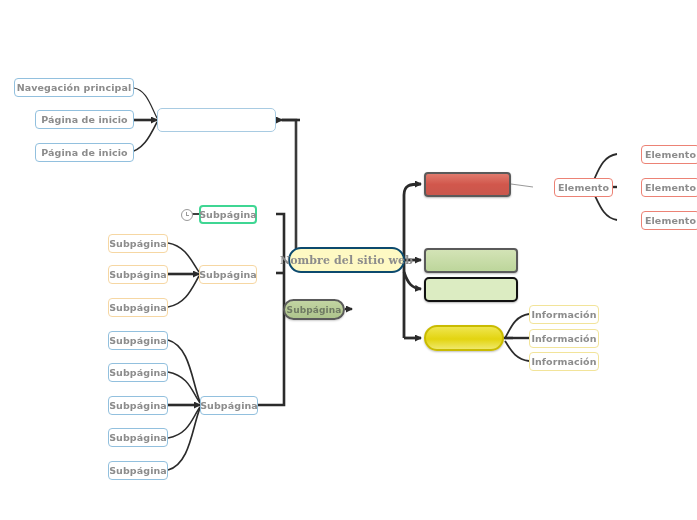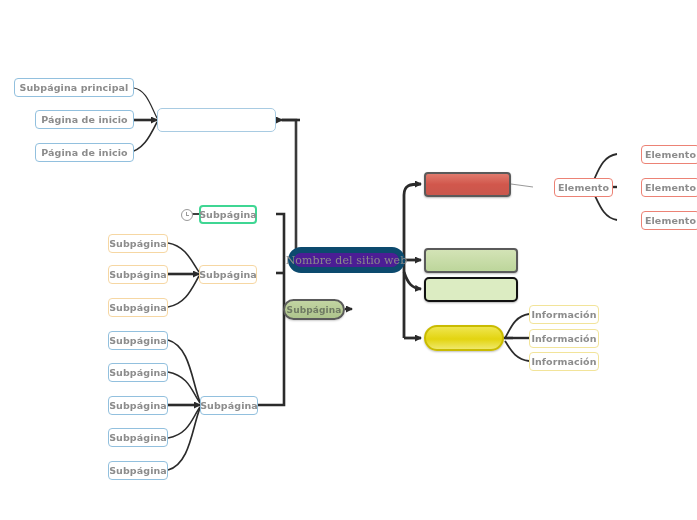--- a/index.html
+++ b/index.html
@@ -33,23 +33,23 @@
   .fill.green2{background:#dcecc2;border:2.5px solid #111;border-radius:5px;
             box-shadow:0 1px 2px rgba(0,0,0,.3);}
   .fill.yellowpill{background:linear-gradient(180deg,#efe64e 0%,#e3d410 55%,#efe86a 100%);
             border:2.5px solid #c9bb00;border-radius:13px;height:26px;
             box-shadow:0 1px 2px rgba(0,0,0,.25);}
 
   .pill-green{background:linear-gradient(180deg,#c2d4a2 0%,#aec48c 100%);
             border:2px solid #5a5a5a;border-radius:11px;height:21px;
             font-size:9px;color:#6f7a63;box-shadow:0 1px 2px rgba(0,0,0,.2);}
 
-  .root{background:#4c1d95;border:6px solid #0c4a6e;border-radius:13px;height:26px;
+  .root{background:#fef9c3;border:2px solid #0c4a6e;border-radius:13px;height:26px;
         font-family:"DejaVu Serif","Liberation Serif",serif;font-size:11px;
-        font-weight:normal;color:#8c8c8c;}
+        font-weight:bold;color:#8c8c8c;}
 
   .clock{position:absolute;width:10px;height:10px;border-radius:50%;
          border:1.2px solid #9a9a9a;background:#fff;}
   .clock::before{content:"";position:absolute;left:4px;top:1.5px;width:1px;height:3.5px;
          background:#9a9a9a;}
   .clock::after{content:"";position:absolute;left:4px;top:4.5px;width:3px;height:1px;
          background:#9a9a9a;}
 </style>
 </head>
 <body>
@@ -105,21 +105,21 @@
 
     <path d="M529,314 C514,316 510,330 505,338" fill="none" stroke="#2b2b2b" stroke-width="1.8"></path>
     <path d="M505,338 L529,338" fill="none" stroke="#2b2b2b" stroke-width="2.4"></path>
     <path d="M529,361 C514,359 510,348 505,341" fill="none" stroke="#2b2b2b" stroke-width="1.8"></path>
     <path d="M513,338 L497,338" fill="none" stroke="#2b2b2b" stroke-width="2.4" marker-end="url(#ahl)"></path>
 
     <path d="M345,309 L352,309" fill="none" stroke="#2b2b2b" stroke-width="2.4" marker-end="url(#ah)"></path>
   </svg>
 
   <div class="node leaf blue" style="left:14px;top:78px;width:120px;">
-    <span>Subpágina principal</span>
+    <span>Navegación principal</span>
   </div>
   <div class="node leaf blue" style="left:35px;top:110px;width:99px;">
     <span>Página de inicio</span>
   </div>
   <div class="node leaf blue" style="left:35px;top:143px;width:99px;">
     <span>Página de inicio</span>
   </div>
 
   <div class="node emptybox" style="left:157px;top:108px;width:119px;">
     <span></span>

